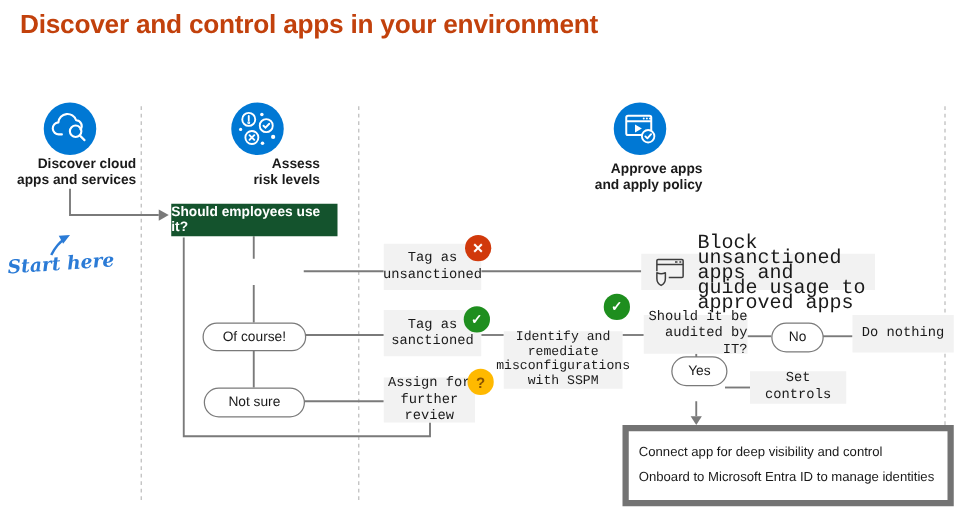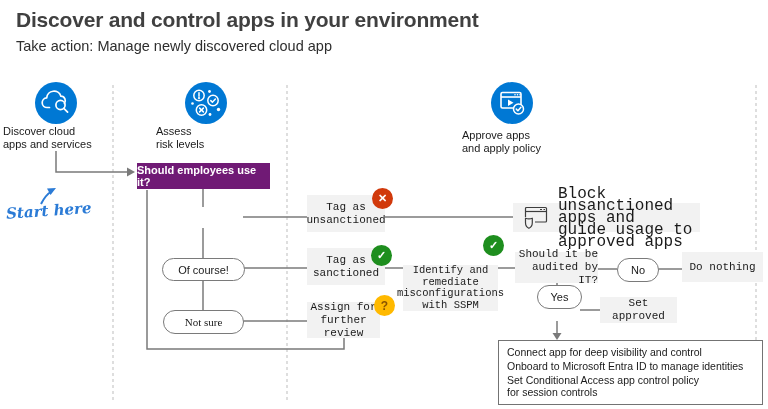--- a/index.html
+++ b/index.html
@@ -1,47 +1,47 @@
 <!DOCTYPE html>
 <html><head>
 <meta charset="utf-8">
 <style>
   html,body{margin:0;padding:0;background:#fff;}
   .stage-wrap{position:relative;width:768px;height:409px;background:#fff;overflow:hidden;
     font-family:"Liberation Sans",sans-serif;color:#1a1a1a;}
   .abs{position:absolute;}
   .pre{white-space:pre-line;}
   
-  .title{left:16px;top:8px;width:600px;font-size:21px;font-weight:700;color:#404040;letter-spacing:-0.2px;}
+  .title{left:16px;top:8px;width:600px;font-size:21px;font-weight:700;color:#c2410c;letter-spacing:-0.2px;}
   .subtitle{left:16px;top:38px;width:600px;font-size:14.5px;color:#2e2e2e;}
   
   .lines{left:0;top:0;width:768px;height:409px;z-index:1;}
   
   .stage-circle{width:42px;height:42px;border-radius:50%;background:#0078D4;z-index:2;
     display:flex;align-items:center;justify-content:center;}
   .c-discover{left:35px;top:82px;}
   .c-assess{left:185px;top:82px;}
   .c-approve{left:491px;top:82px;}
-  .stage-label{z-index:2;font-size:11px;font-weight:400;line-height:12.5px;text-align:left;color:#1a1a1a;}
+  .stage-label{z-index:2;font-size:11px;font-weight:700;line-height:12.5px;text-align:right;color:#1a1a1a;}
   .l-discover{left:3px;top:125px;width:106px;}
   .l-assess{left:156px;top:125px;width:100px;}
   .l-approve{left:462px;top:129px;width:100px;}
   
   .start-here{left:6px;top:201px;width:110px;z-index:2;color:#2b7bd6;
     font-family:"DejaVu Serif",serif;font-style:italic;font-weight:700;font-size:15px;
     transform:rotate(-4deg);}
   
-  .q-box{left:137px;top:163px;width:133px;height:26px;background:#701a75;z-index:2;
+  .q-box{left:137px;top:163px;width:133px;height:26px;background:#14532d;z-index:2;
     display:flex;align-items:center;justify-content:center;color:#fff;font-size:11px;font-weight:700;}
   
   .pill{background:#fff;border:1.5px solid #7a7a7a;border-radius:13px;z-index:2;
     display:flex;align-items:center;justify-content:center;font-size:11px;}
   .p-noway{left:162px;top:207px;width:81px;height:21px;}
   .p-ofcourse{left:162px;top:258px;width:81px;height:21px;}
-  .p-notsure{left:163px;top:310px;width:79px;height:22px;font-family:Liberation Serif, serif;}
+  .p-notsure{left:163px;top:310px;width:79px;height:22px;}
   .p-no{left:617px;top:258px;width:40px;height:22px;}
   .p-yes{left:537px;top:285px;width:43px;height:22px;}
   
   .gbox{background:#f2f2f2;z-index:2;display:flex;align-items:center;justify-content:center;
     text-align:center;font-size:11px;line-height:13px;font-family:Liberation Mono, monospace;}
   .b-unsanc{left:307px;top:195px;width:78px;height:37px;}
   .b-sanc{left:307px;top:248px;width:78px;height:37px;}
   .b-assign{left:307px;top:302px;width:73px;height:36px;}
   .b-sspm{left:403px;top:248px;width:95px;height:46px;font-size:10.5px;line-height:11.5px;margin-top:17px;}
   .b-audit{left:515px;top:252px;width:83px;height:31px;text-align:right;}
@@ -51,21 +51,21 @@
     text-align:left;font-size:16px;line-height:12px;padding:0;}
   .b-block .blk-icon{margin:0 7px 0 8px;flex:0 0 auto;display:flex;}
   
   .badge{width:21px;height:21px;border-radius:50%;z-index:3;display:flex;align-items:center;
     justify-content:center;font-size:11px;font-weight:700;color:#fff;}
   .bd-x{left:372px;top:188px;background:#d1390b;}
   .bd-ck1{left:371px;top:245px;background:#1e8e1e;}
   .bd-ck2{left:483px;top:235px;background:#1e8e1e;}
   .bd-q{left:374px;top:295px;background:#ffb900;color:#8a5400;font-size:12px;}
   
-  .final-box{left:498px;top:340px;width:265px;height:65px;background:#fff;border:1px solid #737373;
+  .final-box{left:498px;top:340px;width:265px;height:65px;background:#fff;border:5px solid #737373;
     z-index:2;box-sizing:border-box;display:flex;flex-direction:column;justify-content:space-evenly;
     padding:3px 8px;font-size:10.5px;line-height:11.5px;}
 </style>
 </head>
 <body>
 
 <div class="stage-wrap">
 
   <svg class="abs lines" width="768" height="409" viewBox="0 0 768 409">
 
@@ -98,21 +98,20 @@
       <polygon points="552.5,333 561.5,333 557,340"></polygon>
     </g>
 
     <g stroke="#2b7bd6" stroke-width="2" fill="none">
       <path d="M41,204 C44,198 47,194 52,191"></path>
     </g>
     <polygon points="47,188.5 56,188 50.5,195" fill="#2b7bd6"></polygon>
   </svg>
 
   <div class="abs title">Discover and control apps in your environment</div>
-  <div class="abs subtitle">Take action: Manage newly discovered cloud app</div>
 
   <div class="abs stage-circle c-discover">
     <svg width="42" height="42" viewBox="0 0 42 42">
       <g fill="none" stroke="#fff" stroke-width="1.7" stroke-linecap="round" stroke-linejoin="round">
         <path d="M14.5 25.5 h-2.2 a4.8 4.8 0 0 1 -0.6 -9.6 a7.3 7.3 0 0 1 14.2 -1.7 a4.6 4.6 0 0 1 3.5 7.4"></path>
         <circle cx="25.5" cy="23" r="4.6"></circle>
         <line x1="28.8" y1="26.3" x2="32.6" y2="30.1"></line>
       </g>
     </svg>
   </div>
@@ -176,21 +175,21 @@
 further review</div>
   <div class="abs gbox b-sspm pre">Identify and
 remediate
 misconfigurations
 with SSPM</div>
   <div class="abs gbox b-audit pre">Should it be
 audited by IT?</div>
   <div class="abs pill p-no">No</div>
   <div class="abs pill p-yes">Yes</div>
   <div class="abs gbox b-donothing">Do nothing</div>
-  <div class="abs gbox b-setctrl">Set approved</div>
+  <div class="abs gbox b-setctrl">Set controls</div>
 
   <div class="abs gbox b-block">
     <span class="blk-icon">
       <svg width="30" height="26" viewBox="0 0 30 26">
         <g fill="none" stroke="#3d3d3d" stroke-width="1.2" stroke-linejoin="round">
           <path d="M4.5 12 V3.5 a1 1 0 0 1 1 -1 h19 a1 1 0 0 1 1 1 V16 a1 1 0 0 1 -1 1 h-10.5"></path>
           <line x1="4.5" y1="6.5" x2="25.5" y2="6.5"></line>
           <line x1="19" y1="4.5" x2="21" y2="4.5"></line>
           <line x1="22.5" y1="4.5" x2="24" y2="4.5"></line>
           <path d="M4.5 13.2 c2.2 1 4.6 1 6.8 0 v4.6 c0 3.2 -2.3 5 -3.4 5.5 c-1.1 -0.5 -3.4 -2.3 -3.4 -5.5 z"></path>
@@ -202,17 +201,15 @@
   </div>
 
   <div class="abs badge bd-x">✕</div>
   <div class="abs badge bd-ck1">✓</div>
   <div class="abs badge bd-ck2">✓</div>
   <div class="abs badge bd-q">?</div>
 
   <div class="abs final-box">
     <div>Connect app for deep visibility and control</div>
     <div>Onboard to Microsoft Entra ID to manage identities</div>
-    <div class="pre">Set Conditional Access app control policy
-for session controls</div>
   </div>
 
 </div>
 
 </body></html>

